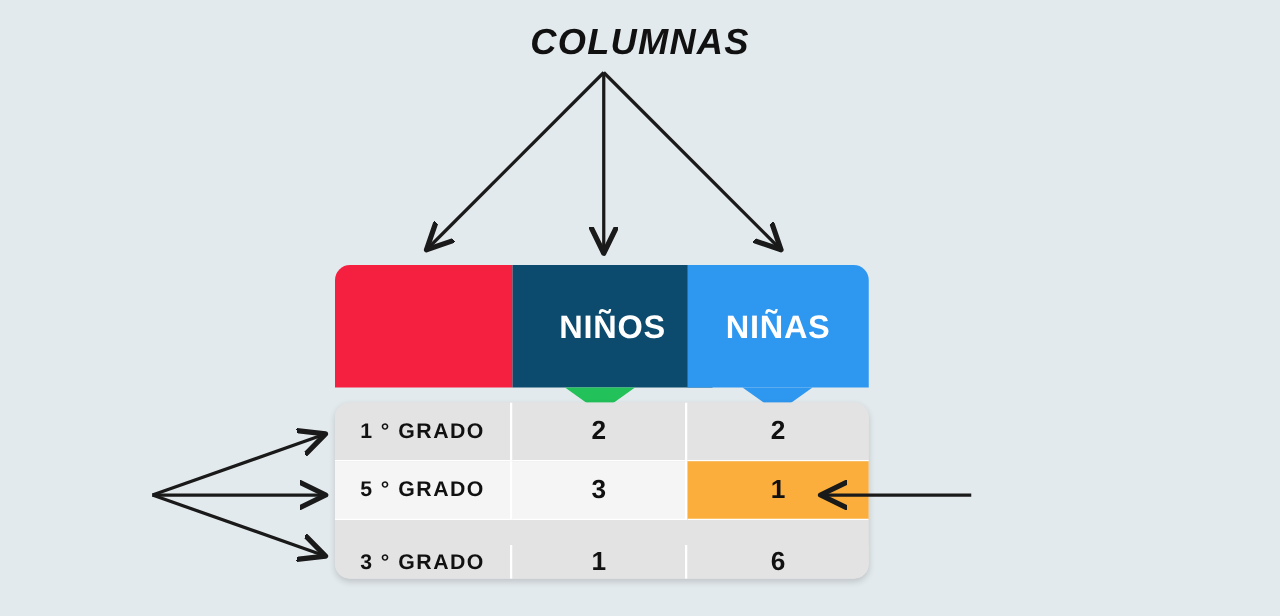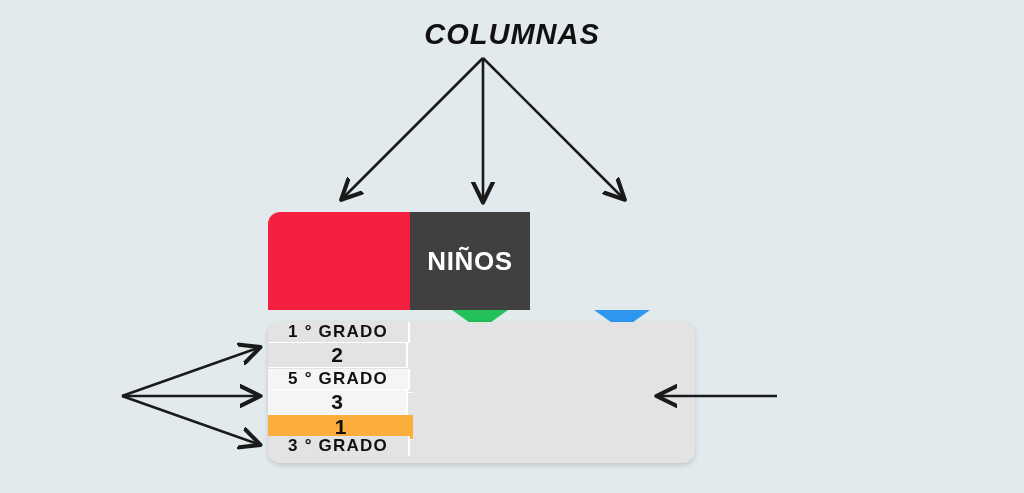--- a/index.html
+++ b/index.html
@@ -35,40 +35,40 @@
     color:#111;
   }
 
   
   .hdr {
     position:absolute; top:212px; height:98px;
     display:flex; align-items:center; justify-content:center;
     color:#ffffff; font-size:26px; font-weight:bold; letter-spacing:0.6px;
   }
   .hdr-red   { left:268px; width:142px; background:#f5203f; border-top-left-radius:12px; }
-  .hdr-green { left:410px; width:120px; background:#404040; }
+  .hdr-green { left:410px; width:160px; background:#0c4a6e; }
   .hdr-blue  { left:550px; width:145px; background:#2e97f0; border-top-right-radius:12px; }
 
   .tail {
     position:absolute; top:310px; width:0; height:0;
     border-left:28px solid transparent;
     border-right:28px solid transparent;
   }
   .tail-green { left:452px; border-top:20px solid #22c15a; }
   .tail-blue  { left:594px; border-top:20px solid #2e97f0; }
 
   
   .table {
     position:absolute; left:268px; top:322px;
     width:427px; height:141px;
     border-radius:12px; overflow:hidden;
     box-shadow:0 2px 5px rgba(0,0,0,0.16);
     background:#e3e3e3;
   }
-  .trow { display:flex; height:47px;flex-direction:column; }
+  .trow { display:flex; height:47px; }
   .trow.alt .tcell { background:#f5f5f5; }
   .tcell {
     background:#e3e3e3;
     display:flex; align-items:center; justify-content:center;
     font-size:21px; font-weight:bold; color:#111;
     border-right:2px solid #ffffff;
     border-bottom:1px solid #ffffff;
   }
   .tcell:last-child { border-right:none; }
   .trow:last-child .tcell { border-bottom:none;margin-top:20px; }
@@ -84,20 +84,23 @@
 
   <div class="title-columnas">COLUMNAS</div>
 
 
 
   <div class="hdr hdr-red">
     <span></span>
   </div>
   <div class="hdr hdr-green">
     <span>NIÑOS</span>
+  </div>
+  <div class="hdr hdr-blue">
+    <span>NIÑAS</span>
   </div>
 
   <div class="tail tail-green"></div>
   <div class="tail tail-blue"></div>
 
   <div class="table">
 
     <div class="trow">
       <div class="tcell c-label">1 ° GRADO</div>
       <div class="tcell c-mid">2</div>

